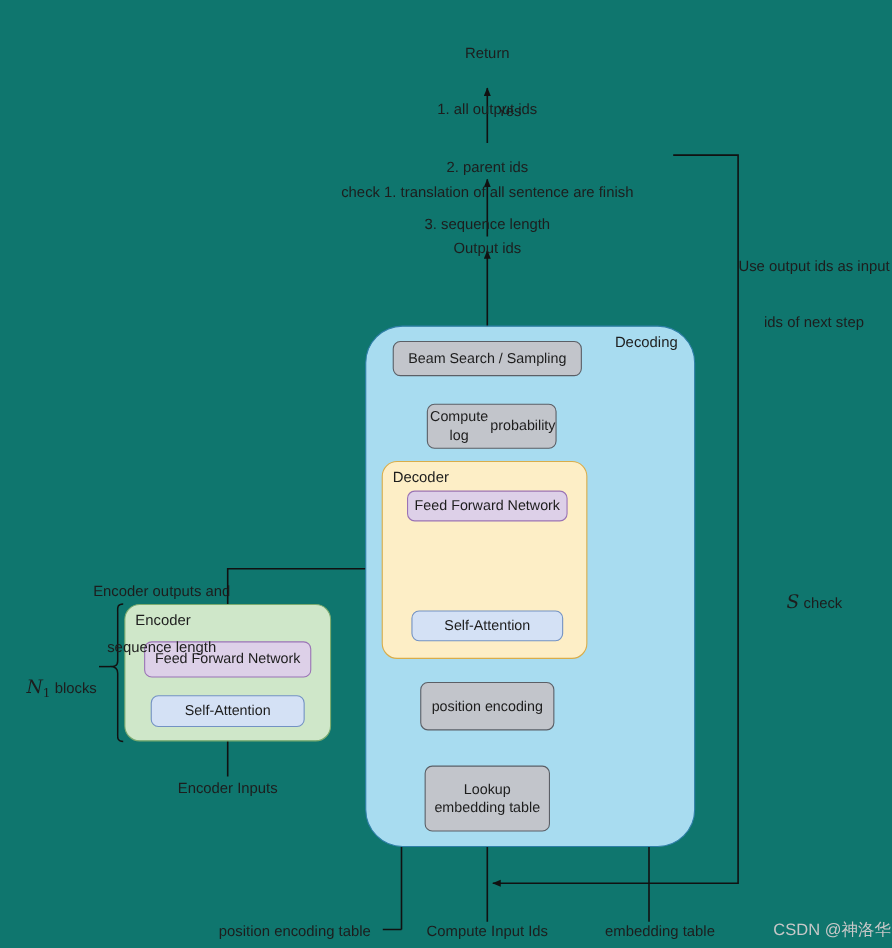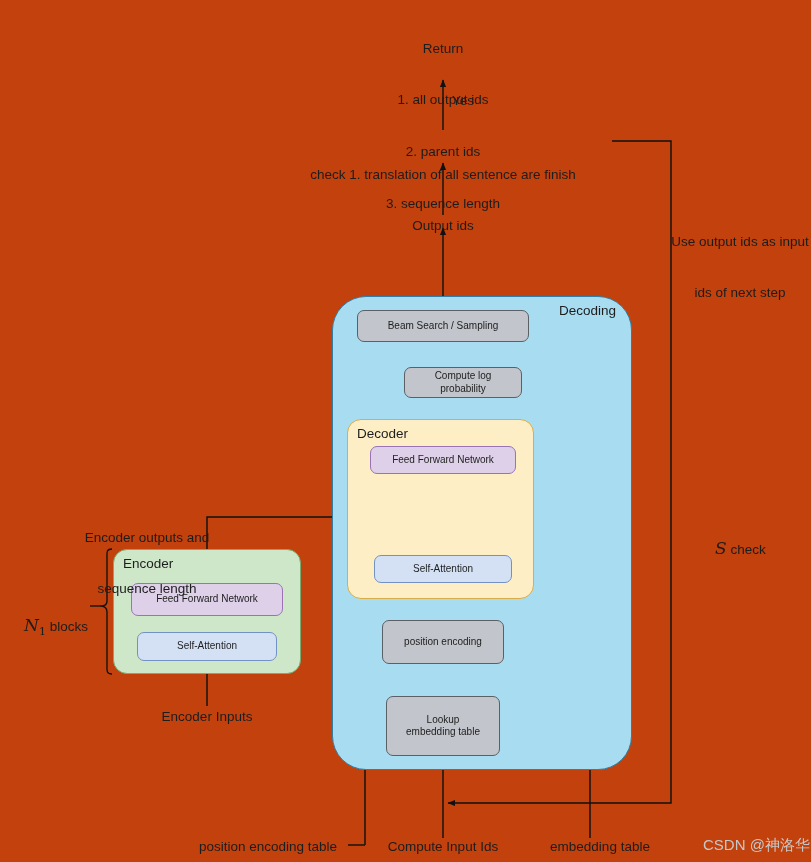--- a/index.html
+++ b/index.html
@@ -9,21 +9,21 @@
     background: #ffffff;
   }
   body {
     font-family: "Liberation Sans", sans-serif;
     color: #1a1a1a;
   }
   #canvas {
     position: relative;
     width: 811px;
     height: 862px;
-    background: #c2410c;
+    background: #0f766e;
     overflow: hidden;
   }
   svg.layer {
     position: absolute;
     left: 0;
     top: 0;
     width: 811px;
     height: 862px;
     pointer-events: none;
   }
@@ -42,21 +42,21 @@
     text-align: right;
   }
   .box {
     position: absolute;
     box-sizing: border-box;
     display: flex;
     align-items: center;
     justify-content: center;
     text-align: center;
     border-radius: 7px;
-    font-size: 10px;
+    font-size: 13px;
     line-height: 1.25;
     color: #1d1d1d;
   }
   .box-grey {
     background: #c2c5cb;
     border: 1.2px solid #5b5f66;
   }
   .box-purple {
     background: #ddd0e8;
     border: 1.2px solid #9a73b5;
@@ -198,21 +198,21 @@
 
   <div class="txt" style="left:700px; top:521px;">
     <span class="mathvar">S</span><span> check</span>
   </div>
 
   <div class="container cont-decoding" style="left:332px; top:296px; width:300px; height:474px;"></div>
   <div class="cont-label" style="left:559px; top:303px;">Decoding</div>
 
   <div class="box box-grey" style="left:357px; top:310px; width:172px; height:32px;">Beam Search / Sampling</div>
 
-  <div class="box box-grey" style="left:404px; top:367px; width:118px; height:31px; flex-direction:column;">
+  <div class="box box-grey" style="left:388px; top:367px; width:118px; height:41px; flex-direction:row;">
     <span>Compute log</span>
     <span>probability</span>
   </div>
 
   <div class="container cont-decoder" style="left:347px; top:419px; width:187px; height:180px;"></div>
   <div class="cont-label" style="left:357px; top:426px;">Decoder</div>
 
   <div class="box box-purple" style="left:370px; top:446px; width:146px; height:28px;">Feed Forward Network</div>
 
 

